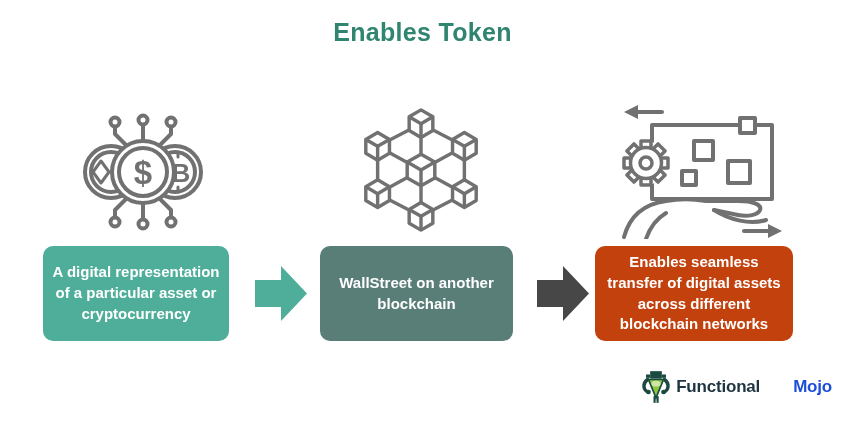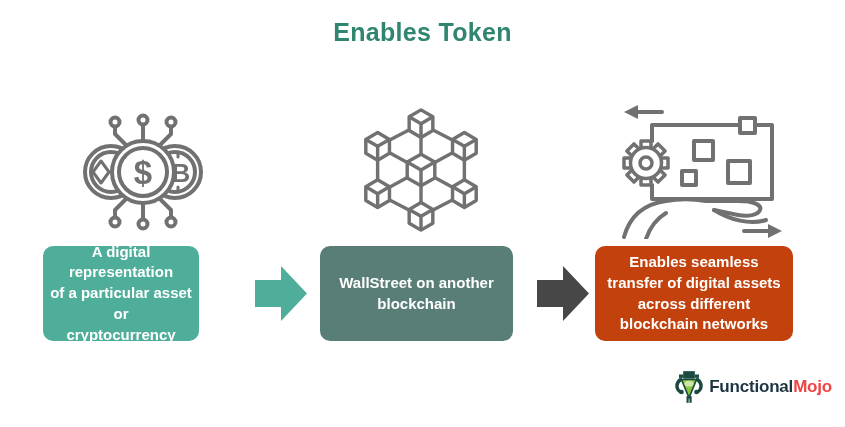--- a/index.html
+++ b/index.html
@@ -7,31 +7,31 @@
     font-family:"Liberation Sans",sans-serif;overflow:hidden;}
   .title{position:absolute;top:18px;left:0;width:100%;margin:0;text-align:center;
     font-size:25px;font-weight:700;color:#2F8570;letter-spacing:.3px;}
   .icon{position:absolute;}
   .icon1{left:77px;top:112px;width:132px;height:120px;}
   .icon2{left:352px;top:105px;width:138px;height:130px;}
   .icon3{left:616px;top:99px;width:168px;height:140px;}
   .box{position:absolute;top:246px;height:95px;border-radius:10px;
     display:flex;align-items:center;justify-content:center;text-align:center;
     color:#fff;font-weight:700;font-size:15px;line-height:1.38;}
-  .box1{left:43px;width:156px;background:#4EAE99;}
+  .box1{left:43px;width:186px;background:#4EAE99;}
   .box2{left:320px;width:193px;background:#587E77;}
   .box3{left:595px;width:198px;background:#c2410c;}
   .box-label{white-space:pre-line;padding:0 6px;}
   .flow-arrow{position:absolute;top:265px;width:53px;height:57px;}
   .arrow1{left:255px;}
   .arrow2{left:537px;}
   .logo{position:absolute;top:368px;right:13px;display:flex;align-items:center;gap:5px;}
   .logo-text{font-size:17px;font-weight:700;letter-spacing:-.2px;}
   .lt1{color:#1E3440;}
-  .lt2{color:#ef4444;}
+  .lt2{color:#1d4ed8;padding-left:33px;}
 </style>
 </head>
 <body>
 
 <div class="canvas">
 
   <h1 class="title">Enables Token</h1>
 
   <svg class="icon icon1" viewBox="0 0 132 120">
     <g stroke="#717171" stroke-width="4" fill="none" stroke-linecap="round" stroke-linejoin="round">

